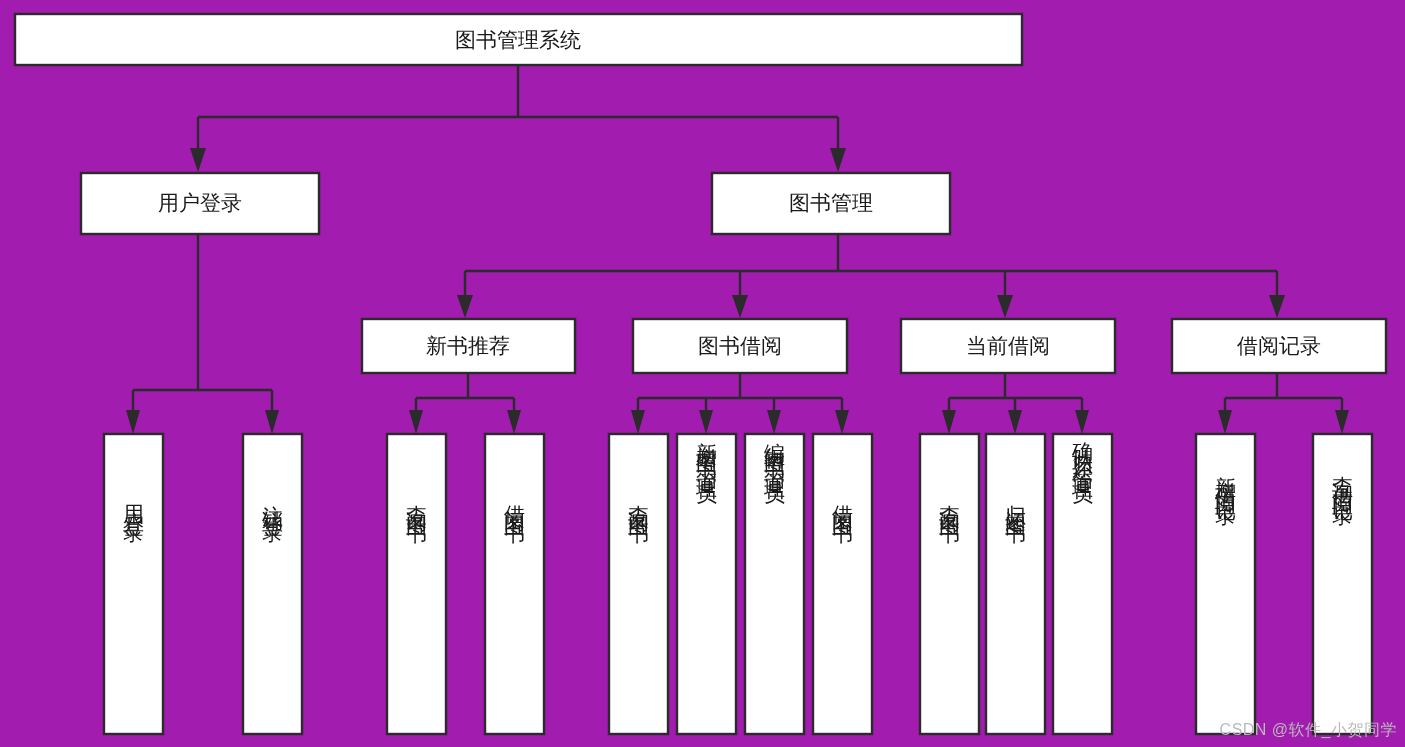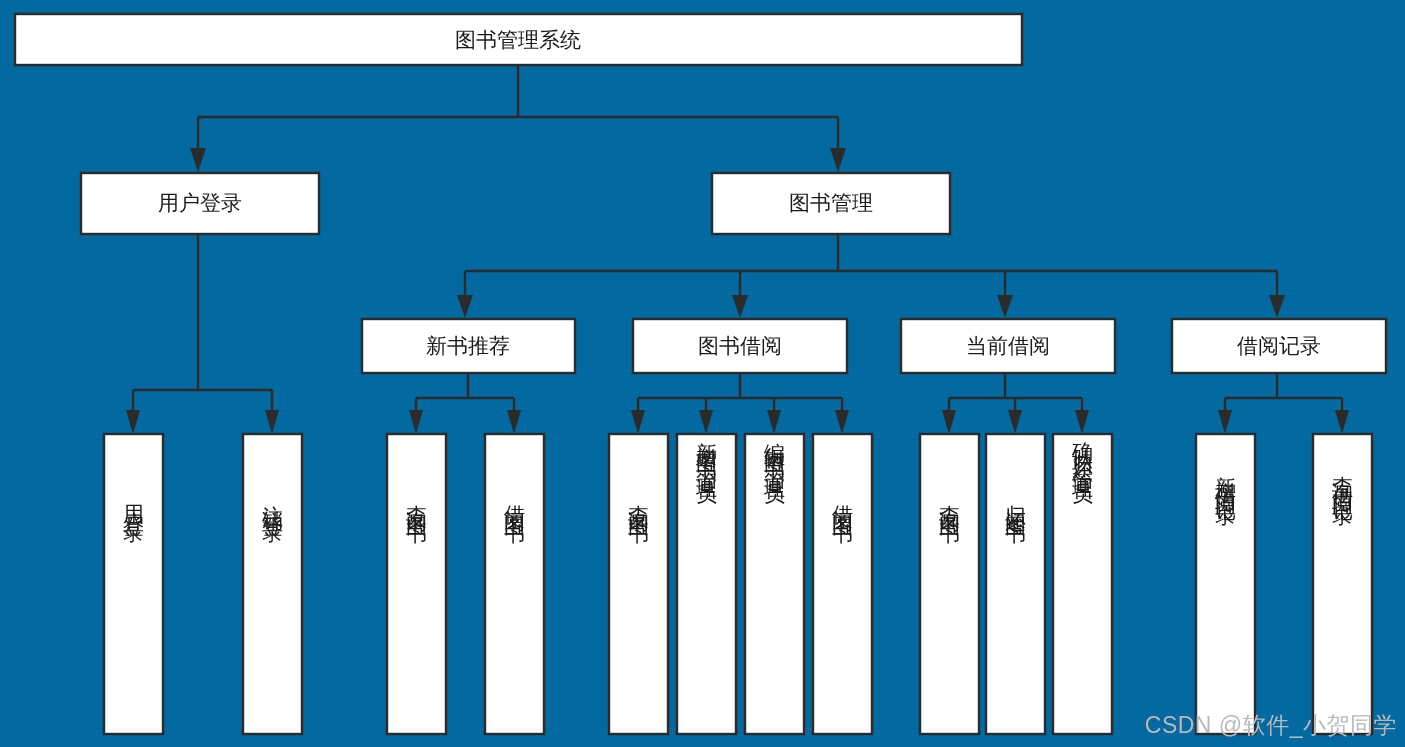--- a/index.html
+++ b/index.html
@@ -7,21 +7,21 @@
     padding: 0;
     background: #ffffff;
   }
   body {
     font-family: "Liberation Sans", "DejaVu Sans", sans-serif;
   }
   #stage {
     position: relative;
     width: 1405px;
     height: 747px;
-    background: #0369a1;
+    background: #a21caf;
     overflow: hidden;
   }
   #diagram-svg {
     position: absolute;
     left: 0;
     top: 0;
     width: 1405px;
     height: 747px;
   }
   .node-box {
@@ -50,21 +50,21 @@
     font-family: "Liberation Sans", "DejaVu Sans", sans-serif;
     font-size: 21px;
     fill: #1a1a1a;
     text-anchor: middle;
   }
   .watermark {
     position: absolute;
     right: 8px;
     bottom: 6px;
     font-family: "Liberation Sans", "DejaVu Sans", sans-serif;
-    font-size: 23px;
+    font-size: 16px;
     color: #b9b9b9;
     white-space: nowrap;
     letter-spacing: 0.5px;
     text-align: center;
   }
 </style>
 </head>
 <body>
 
 <div id="stage">

